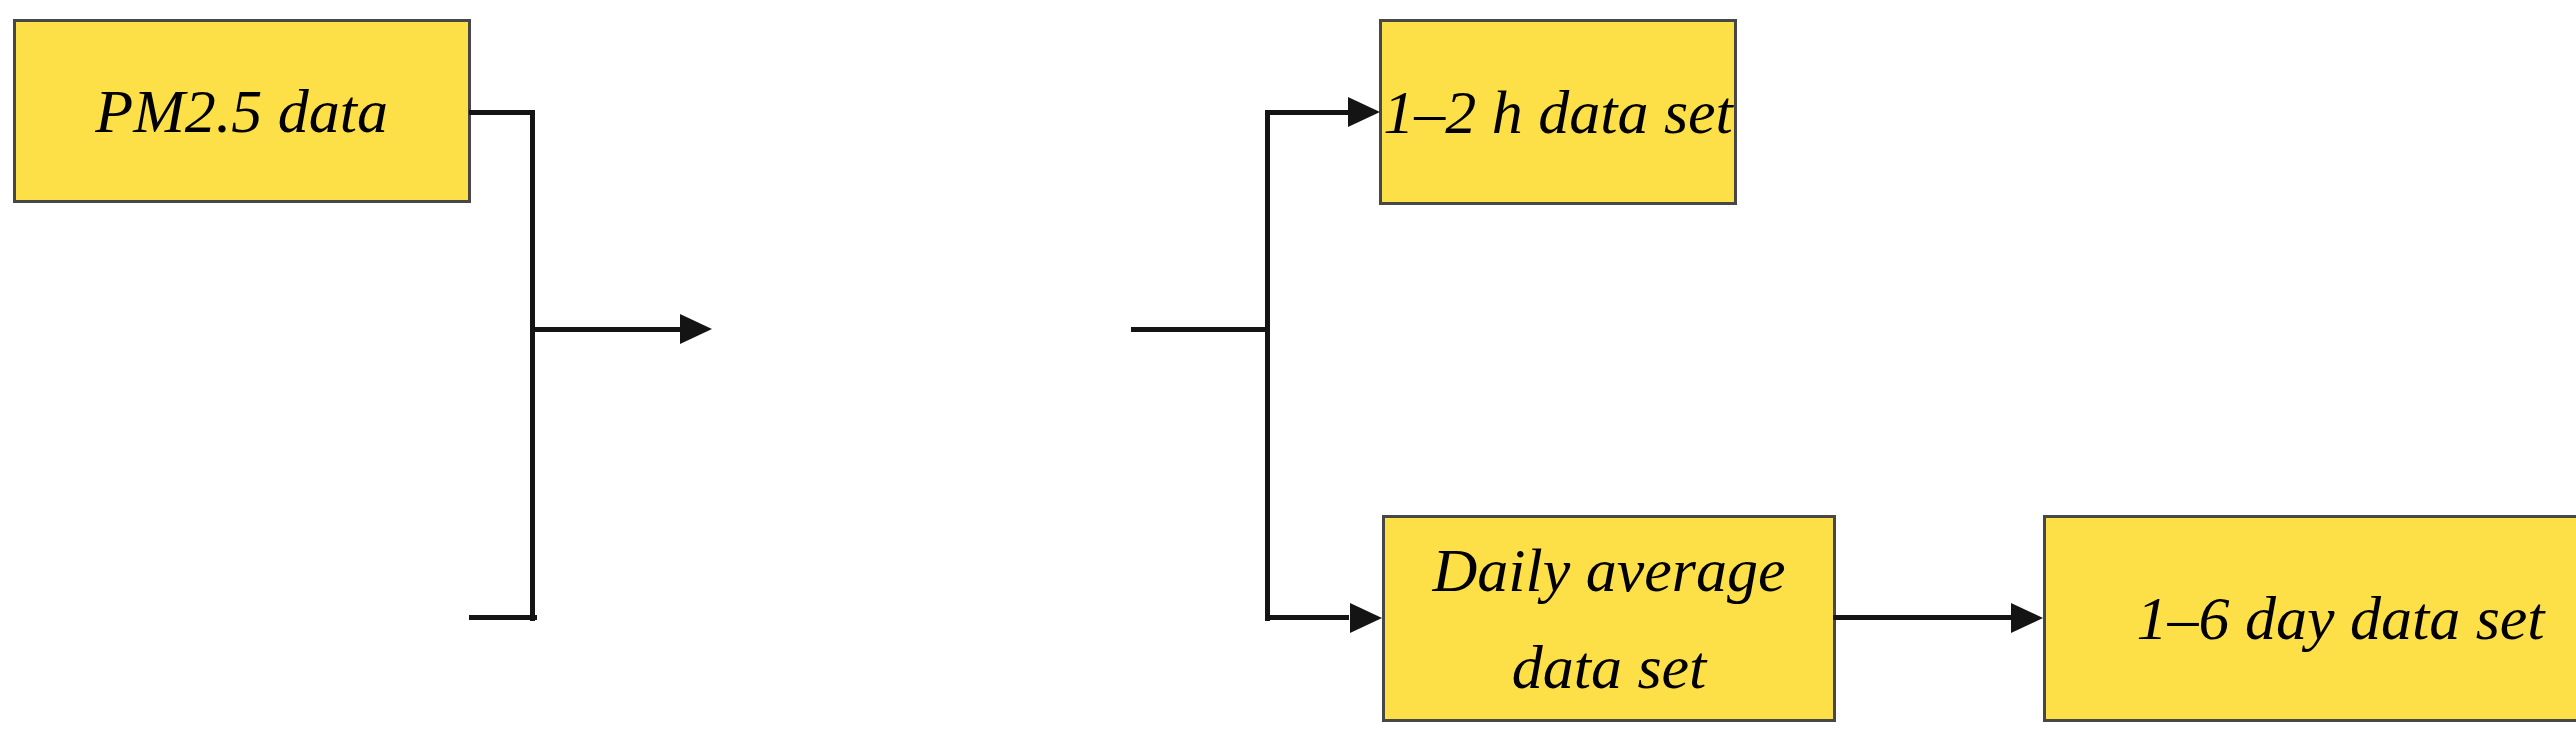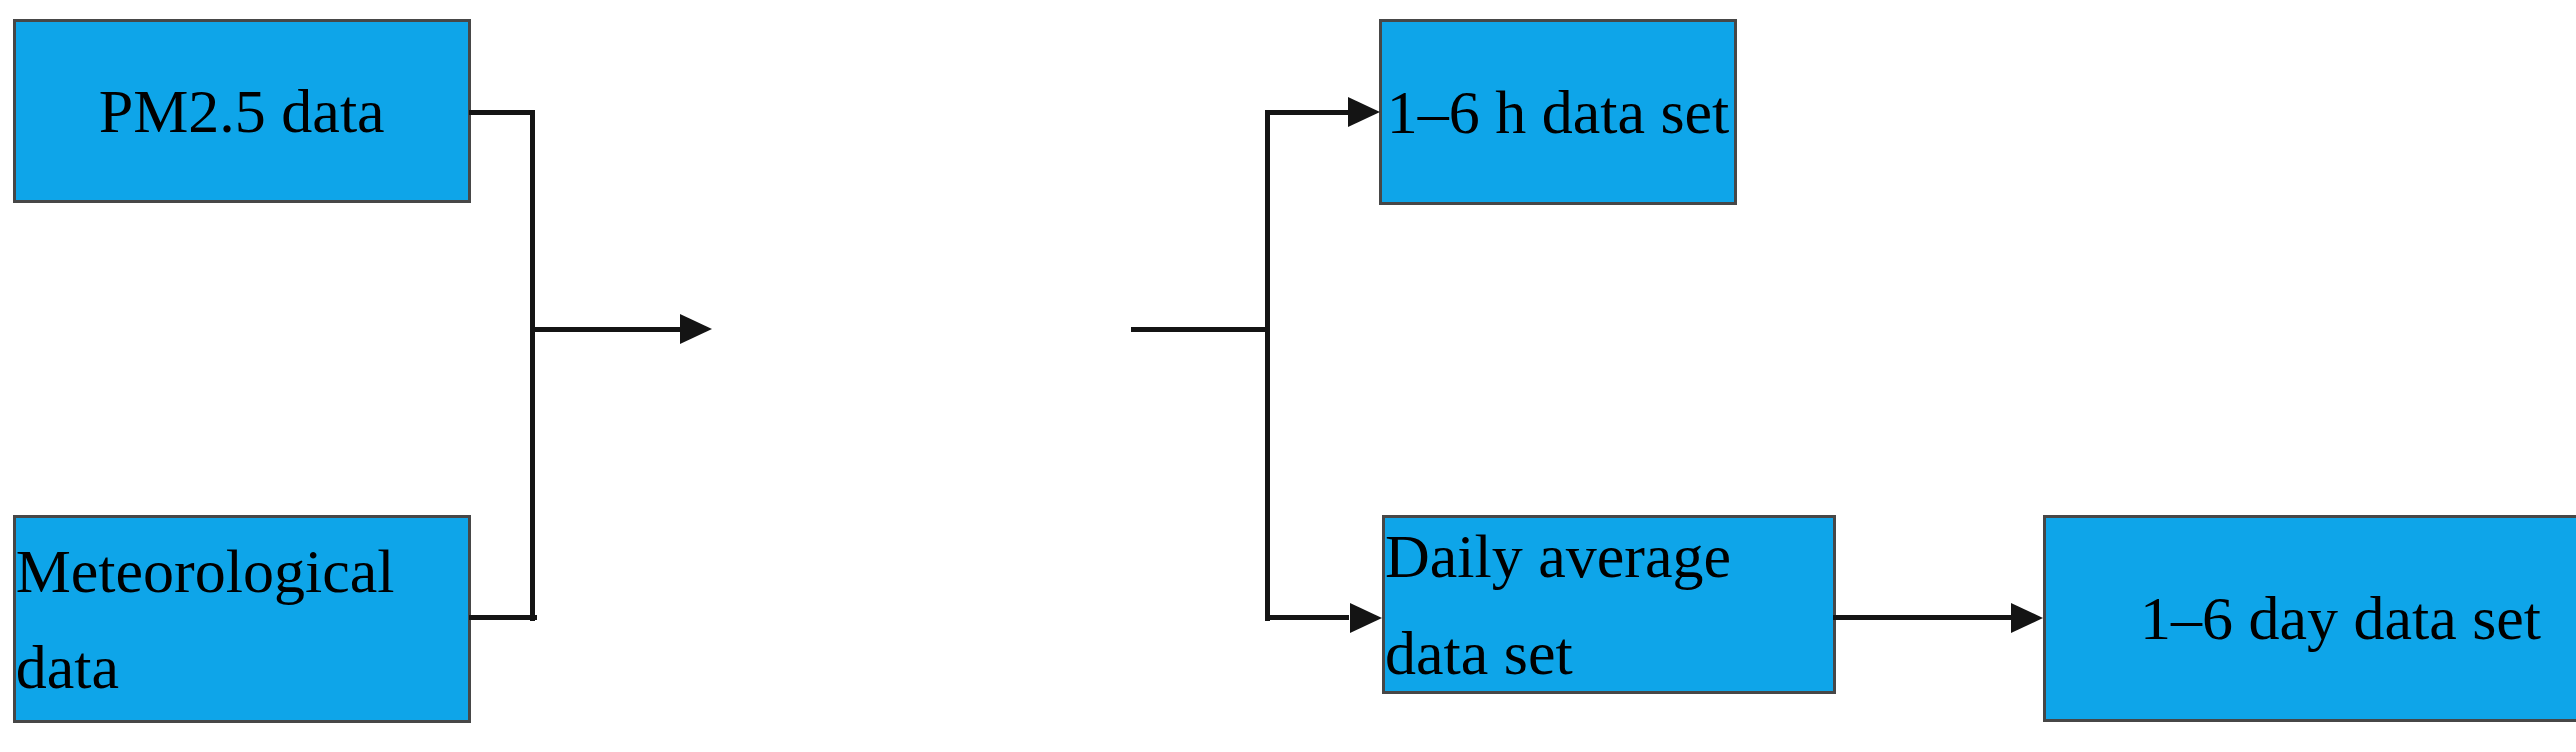--- a/index.html
+++ b/index.html
@@ -18,37 +18,39 @@
     width: 2576px;
     height: 753px;
     background: var(--background);
     font-family: "Liberation Serif", "DejaVu Serif", serif;
     overflow: hidden;
   }
   .node {
     position: absolute;
     box-sizing: border-box;
     border: 3.4px solid var(--box-border);
-    background: #0ea5e9;
+    background: #fde047;
     color: var(--text);
     font-size: 62px;
     line-height: 1.55;
     display: flex;
     align-items: center;
     justify-content: center;
+    text-align: center;
+    font-style: italic;
   }
   .node .label { display: block; }
   .nowrap .label { white-space: nowrap; }
 
   
   #n-pm25  { left: 12.7px;   top: 18.6px;  width: 458px; height: 184px; }
   #n-met   { left: 12.7px;   top: 515px; width: 458px; height: 208px; }
   #n-sim   { left: 712px;  top: 224px; width: 421px; height: 209px; padding: 0 11.8px; }
   #n-h16   { left: 1379px; top: 19.4px;  width: 358px; height: 186px; }
-  #n-daily { left: 1382px; top: 515px; width: 454px; height: 179px; }
+  #n-daily { left: 1382px; top: 515px; width: 454px; height: 207px; }
   #n-day16 { left: 2043px; top: 515px; width: 595px; height: 207px; }
 
   
   .seg {
     position: absolute;
     background: var(--line);
   }
   #s-pm25-out  { left: 469px;  top: 110px; width: 66px;  height: 5px; }
   #s-met-out   { left: 469px;  top: 615px; width: 68px;  height: 5px; }
   #s-merge-v   { left: 530px;  top: 110px; width: 5px;   height: 511px; }
@@ -75,27 +77,24 @@
 </style>
 </head>
 <body>
 
 <div class="canvas">
 
   <div class="node" id="n-pm25">
     <span class="label">PM2.5 data</span>
   </div>
 
-  <div class="node" id="n-met">
-    <span class="label">Meteorological data</span>
-  </div>
 
 
   <div class="node nowrap" id="n-h16">
-    <span class="label">1–6 h data set</span>
+    <span class="label">1–2 h data set</span>
   </div>
 
   <div class="node" id="n-daily">
     <span class="label">Daily average data set</span>
   </div>
 
   <div class="node nowrap" id="n-day16">
     <span class="label">1–6 day data set</span>
   </div>
 

